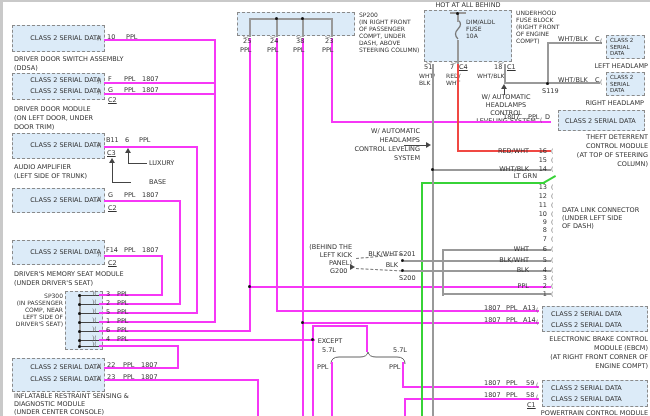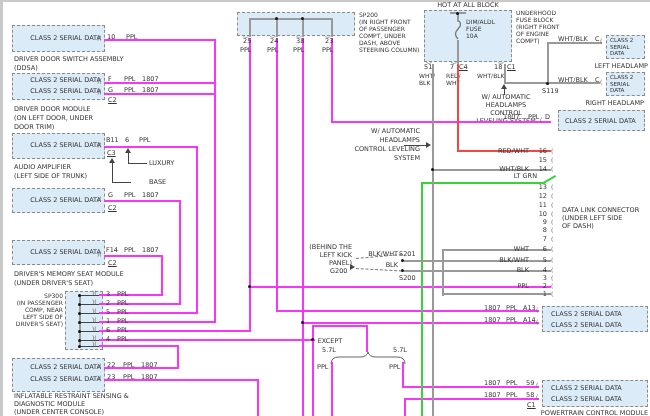--- a/index.html
+++ b/index.html
@@ -102,21 +102,21 @@
 (UNDER CENTER CONSOLE)</div>
 
   <div class="box" style="left:237px;top:12px;width:118px;height:24px"></div>
   <div class="lbl sm" style="left:359px;top:11px">SP200
 (IN RIGHT FRONT
 OF PASSENGER
 COMPT, UNDER
 DASH, ABOVE
 STEERING COLUMN)</div>
 
-  <div class="lbl ct" style="left:424px;top:1px;width:88px">HOT AT ALL BLOCK</div>
+  <div class="lbl ct" style="left:424px;top:1px;width:88px">HOT AT ALL BEHIND</div>
   <div class="box" style="left:424px;top:10px;width:88px;height:52px"></div>
   <svg style="left:452px;top:20px" width="12" height="22">
     <path d="M6,0 Q11,4 6,9 Q1,14 6,19" fill="none" stroke="#777" stroke-width="1.3"></path>
   </svg>
   <div class="lbl sm" style="left:466px;top:18px">DIM/ALDL
 FUSE
 10A</div>
   <div class="lbl sm" style="left:516px;top:9px">UNDERHOOD
 FUSE BLOCK
 (RIGHT FRONT
@@ -159,20 +159,24 @@
 HEADLAMPS
 CONTROL LEVELING
 SYSTEM</div>
 
   <span class="lbl" style="left:503px;top:113px">1807</span>
   <span class="lbl" style="left:528px;top:113px">PPL</span>
   <span class="lbl" style="left:545px;top:113px">D</span>
   <div class="box" style="left:558px;top:110px;width:87px;height:21px">
     <span class="rowtxt" style="left:6px;top:6px">CLASS 2 SERIAL DATA</span>
   </div>
+  <div class="lbl ra" style="right:2px;top:133px;width:120px">THEFT DETERRENT
+CONTROL MODULE
+(AT TOP OF STEERING
+COLUMN)</div>
 
   <span class="lbl ra" style="left:495px;width:42px;top:172px">LT GRN</span>
   <div class="lbl" style="left:562px;top:206px;line-height:8px">DATA LINK CONNECTOR
 (UNDER LEFT SIDE
 OF DASH)</div>
 
   <div class="lbl ra" style="right:298px;top:243px;width:60px;line-height:8px">(BEHIND THE
 LEFT KICK
 PANEL)</div>
   <span class="lbl" style="left:330px;top:267px">G200</span>
@@ -193,20 +197,24 @@
   <span class="lbl" style="left:484px;top:304px">1807</span>
   <span class="lbl" style="left:506px;top:304px">PPL</span>
   <span class="lbl" style="left:523px;top:304px">A13</span>
   <span class="lbl" style="left:484px;top:316px">1807</span>
   <span class="lbl" style="left:506px;top:316px">PPL</span>
   <span class="lbl" style="left:523px;top:316px">A14</span>
   <div class="box" style="left:542px;top:306px;width:106px;height:26px">
     <span class="rowtxt" style="left:8px;top:3px">CLASS 2 SERIAL DATA</span>
     <span class="rowtxt" style="left:8px;top:14px">CLASS 2 SERIAL DATA</span>
   </div>
+  <div class="lbl ra" style="right:2px;top:335px;width:130px">ELECTRONIC BRAKE CONTROL
+MODULE (EBCM)
+(AT RIGHT FRONT CORNER OF
+ENGINE COMPT)</div>
 
   <span class="lbl" style="left:484px;top:379px">1807</span>
   <span class="lbl" style="left:506px;top:379px">PPL</span>
   <span class="lbl" style="left:526px;top:379px">59</span>
   <span class="lbl" style="left:484px;top:391px">1807</span>
   <span class="lbl" style="left:506px;top:391px">PPL</span>
   <span class="lbl" style="left:526px;top:391px">58</span>
   <span class="lbl u" style="left:527px;top:401px">C1</span>
   <div class="box" style="left:542px;top:380px;width:106px;height:27px">
     <span class="rowtxt" style="left:8px;top:3px">CLASS 2 SERIAL DATA</span>

